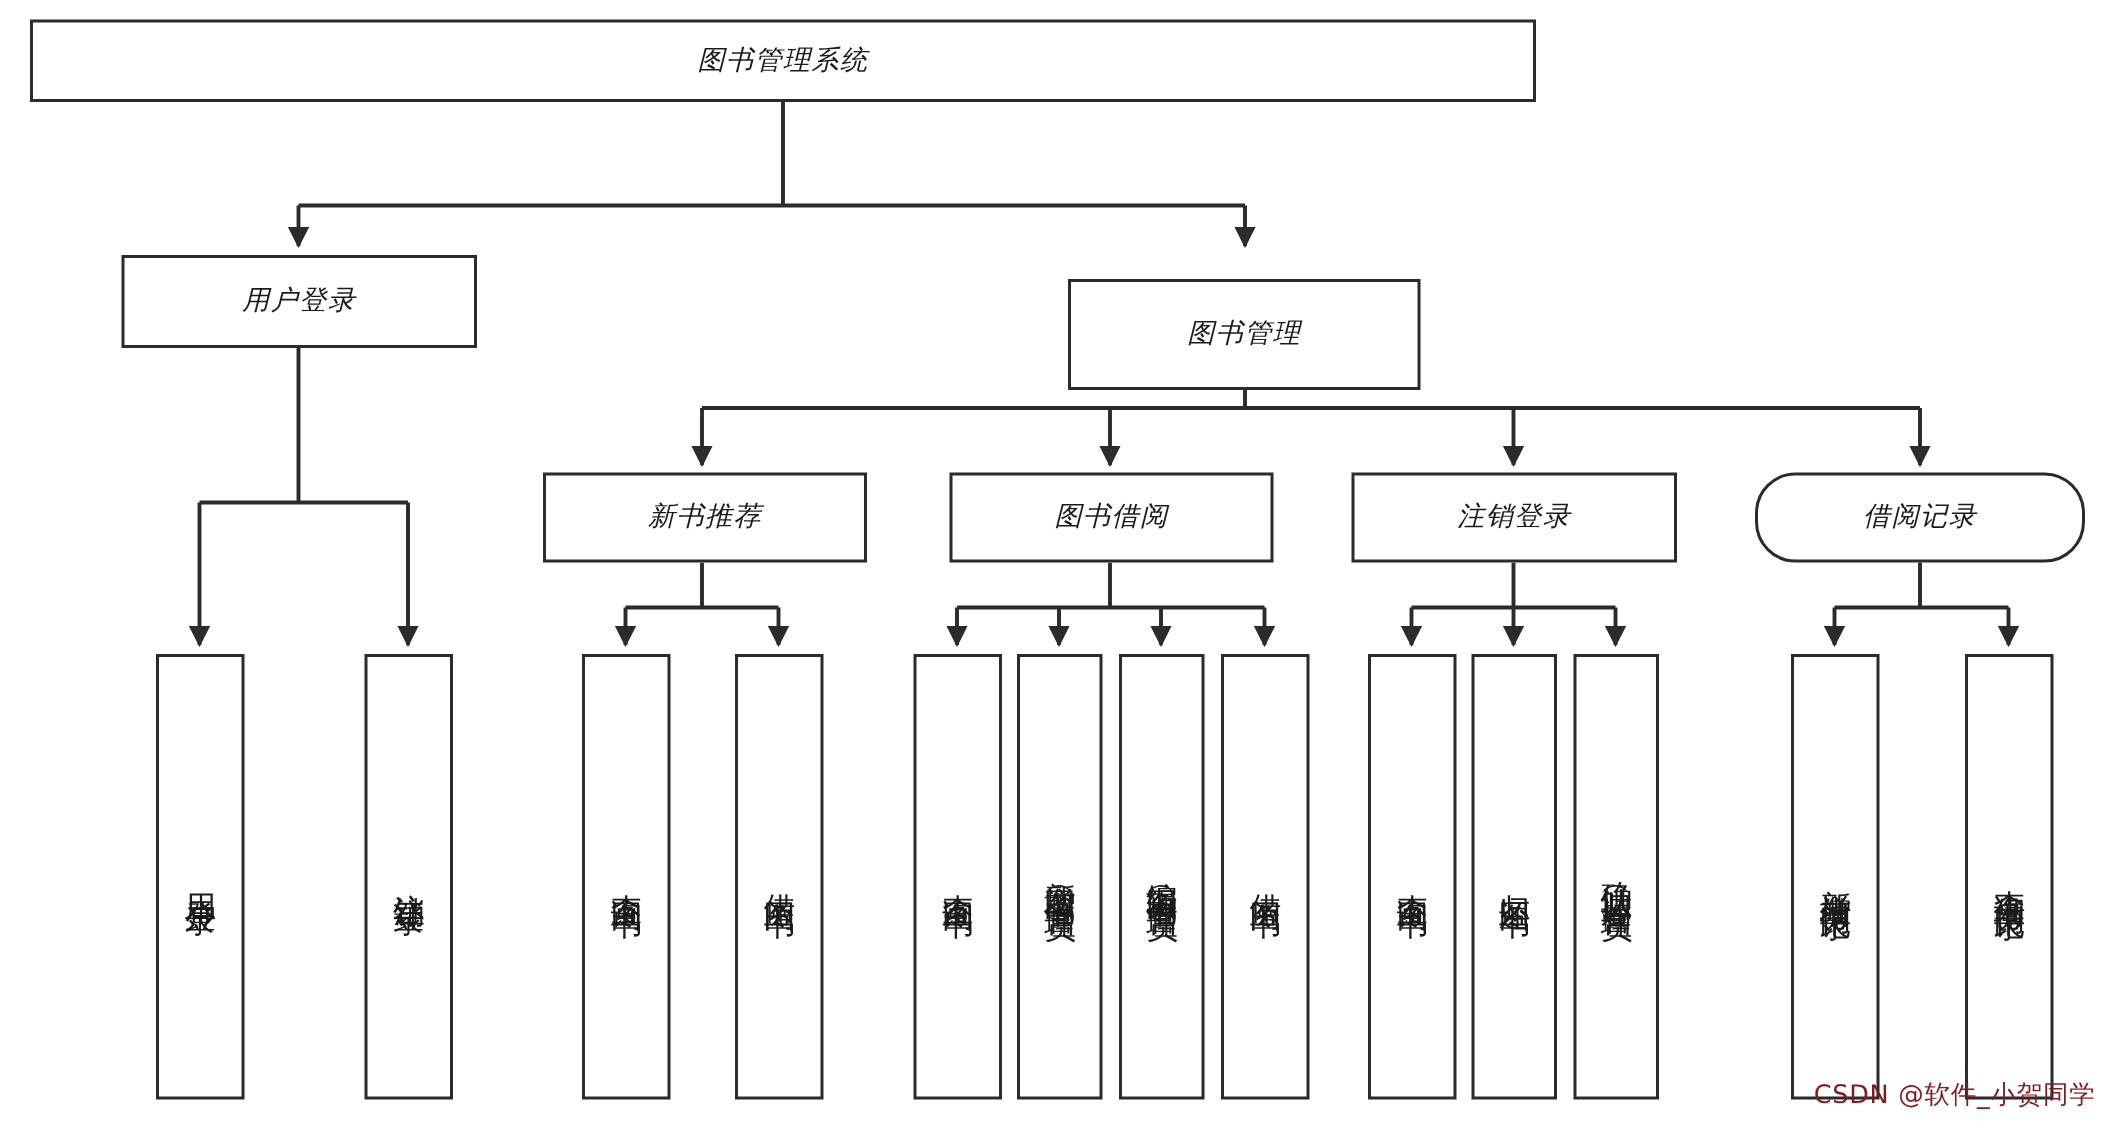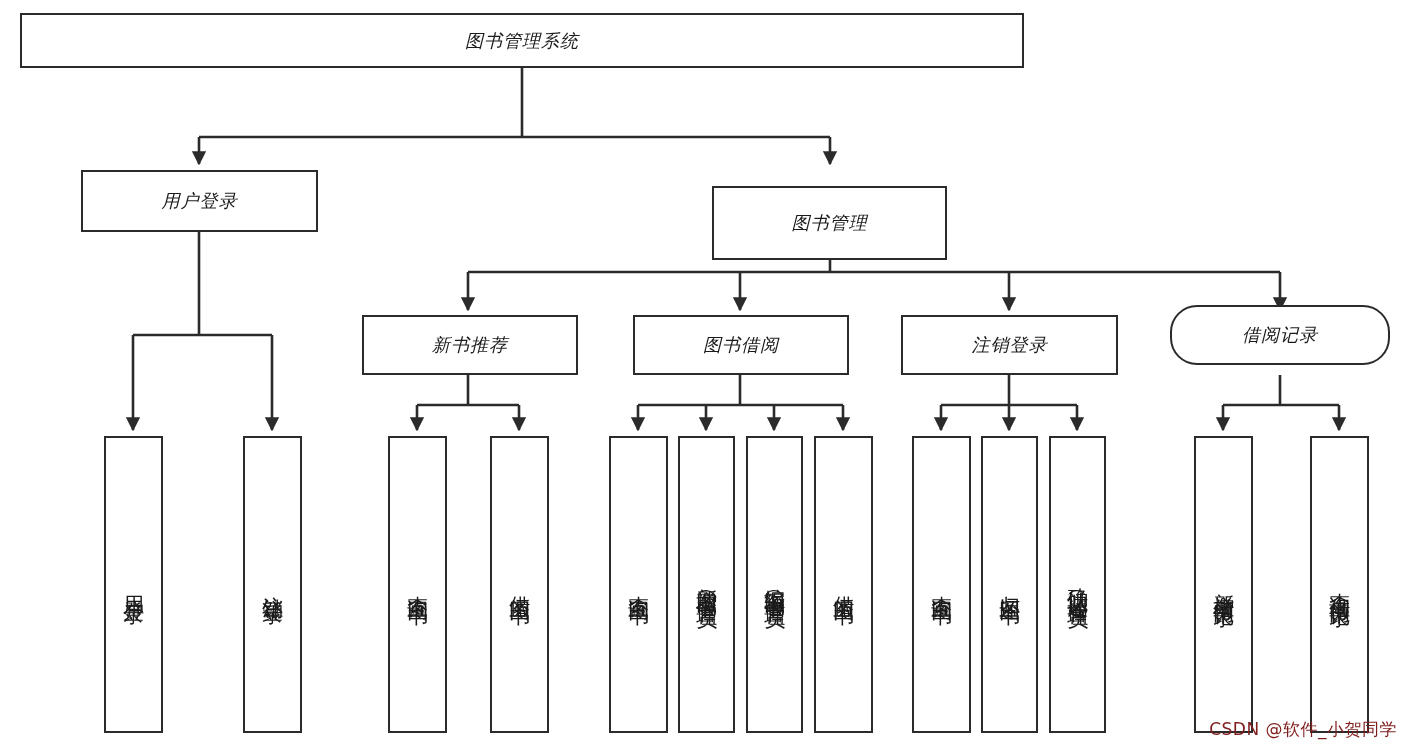--- a/index.html
+++ b/index.html
@@ -139,21 +139,21 @@
 
   <div class="node horiz" style="left:362px; top:315px; width:216px; height:60px;">
     <span class="lbl">新书推荐</span>
   </div>
   <div class="node horiz" style="left:633px; top:315px; width:216px; height:60px;text-align:right;">
     <span class="lbl">图书借阅</span>
   </div>
   <div class="node horiz" style="left:901px; top:315px; width:217px; height:60px;">
     <span class="lbl">注销登录</span>
   </div>
-  <div class="node horiz" style="left:1170px; top:305px; width:220px; height:60px;border-radius:27px;">
+  <div class="node horiz" style="left:1170px; top:315px; width:220px; height:60px;border-radius:27px;">
     <span class="lbl">借阅记录</span>
   </div>
 
   <div class="node vert" style="left:104px; top:436px; width:59px; height:297px;">
     <span class="lbl">用户登录</span>
   </div>
   <div class="node vert" style="left:243px; top:436px; width:59px; height:297px;">
     <span class="lbl">注销登录</span>
   </div>
 

